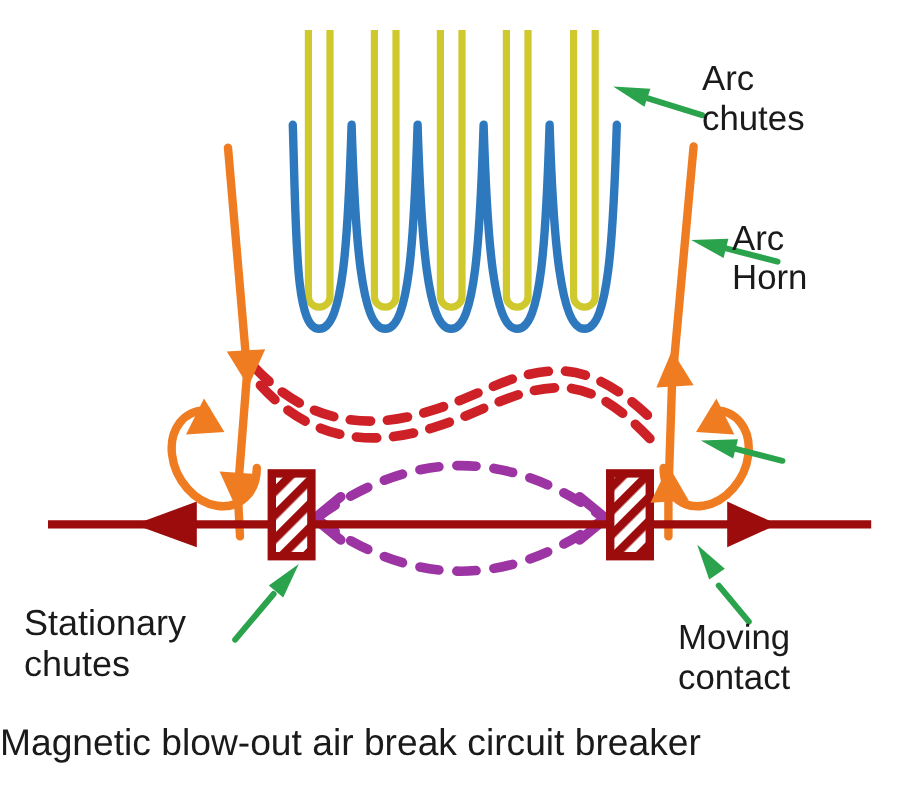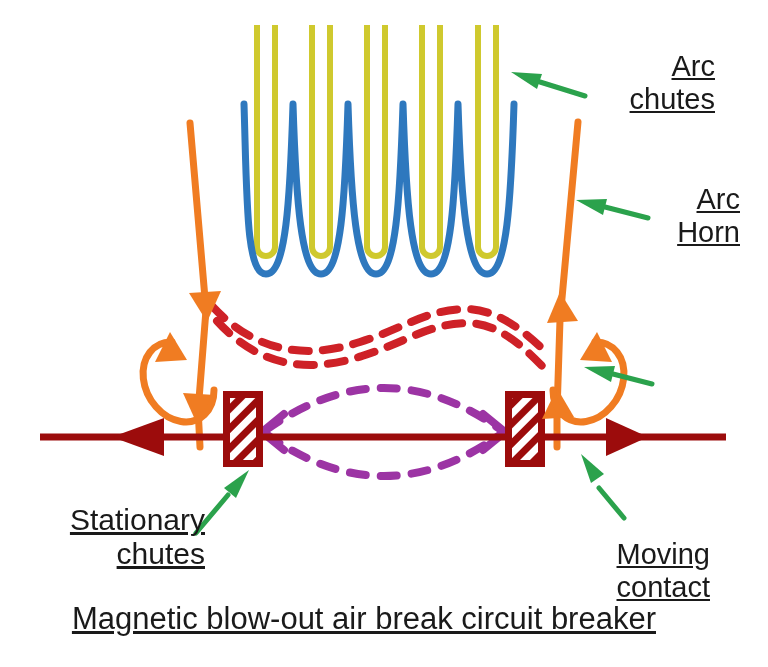--- a/index.html
+++ b/index.html
@@ -7,26 +7,25 @@
     position:relative;
     width:768px;height:667px;
     background:var(--background,#fff);
     overflow:hidden;
     font-family:"Liberation Sans",sans-serif;
   }
   svg.diagram{position:absolute;left:0;top:0;}
   .label{
     position:absolute;
     color:var(--text-black,#1a1a1a);
-    text-align:right;
+    text-align:left;
     white-space:pre-line;
     font-size:29px;
     line-height:1.14;
     user-select:none;
-    text-decoration:underline;
   }
   .label.title{font-size:31px;line-height:1.1;}
   
   .chute{stroke:var(--chute-yellow);stroke-width:6;fill:none;}
   .barrier{stroke:var(--barrier-blue);stroke-width:7;fill:none;stroke-linecap:round;stroke-linejoin:round;}
   .horn{stroke:var(--horn-orange);stroke-width:7;fill:none;stroke-linecap:round;}
   .horn-head{fill:var(--horn-orange);}
   .arcdash{stroke:var(--arc-red);stroke-width:8;fill:none;stroke-linecap:round;stroke-dasharray:17 14;}
   .flux{stroke:var(--flux-purple);stroke-width:8;fill:none;stroke-linecap:round;stroke-dasharray:16 15;}
   .flux-head{stroke:var(--flux-purple);stroke-width:8;fill:none;stroke-linecap:round;stroke-linejoin:round;}
@@ -124,17 +123,17 @@
 
   <div class="label" style="left:585px;top:50px;width:130px;">Arc
 chutes</div>
 
   <div class="label" style="left:610px;top:183px;width:130px;">Arc
 Horn</div>
 
   <div class="label" style="left:20px;top:503px;width:185px;font-size:30px;">Stationary
 chutes</div>
 
-  <div class="label" style="left:565px;top:516px;width:145px;margin-top:22px;">Moving
+  <div class="label" style="left:565px;top:516px;width:145px;">Moving
 contact</div>
 
   <div class="label title" style="left:0;top:602px;width:656px;">Magnetic blow-out air break circuit breaker</div>
 </div>
 
 </body></html>

